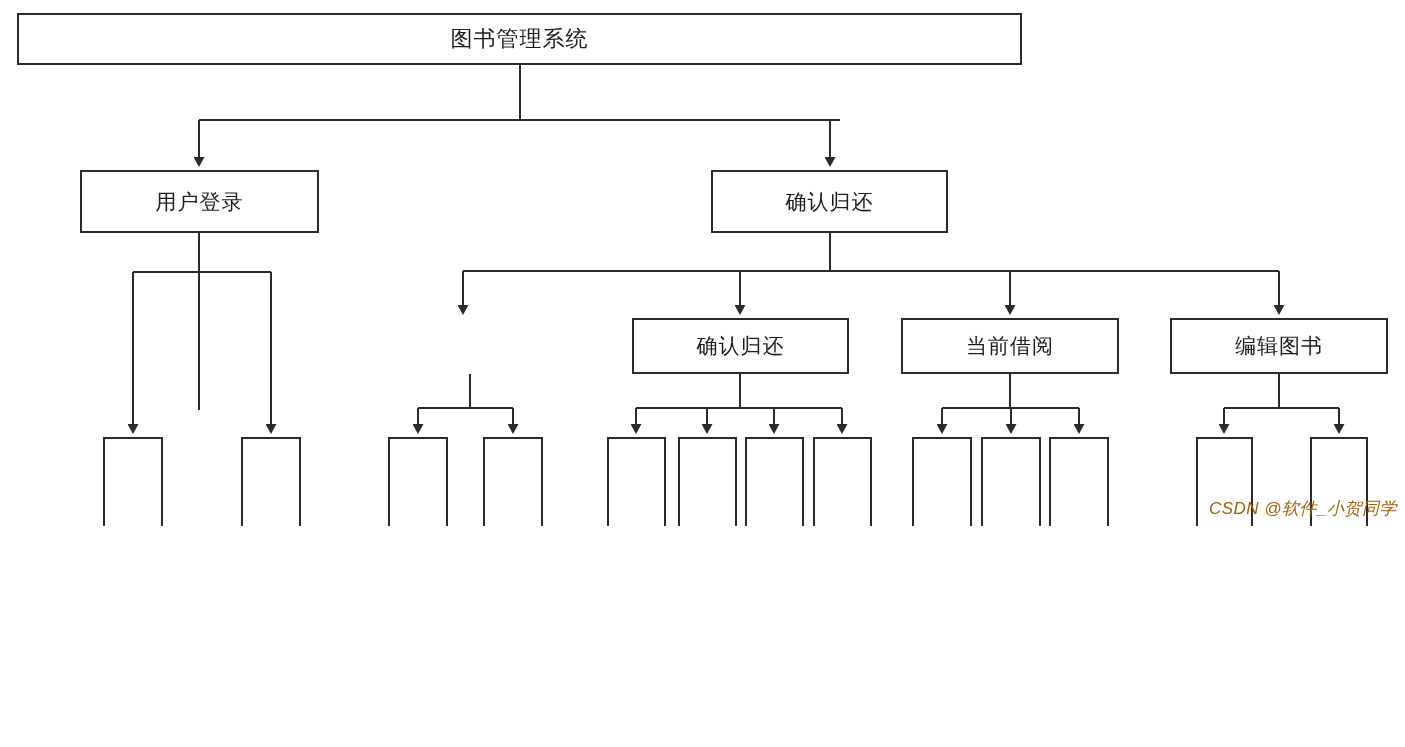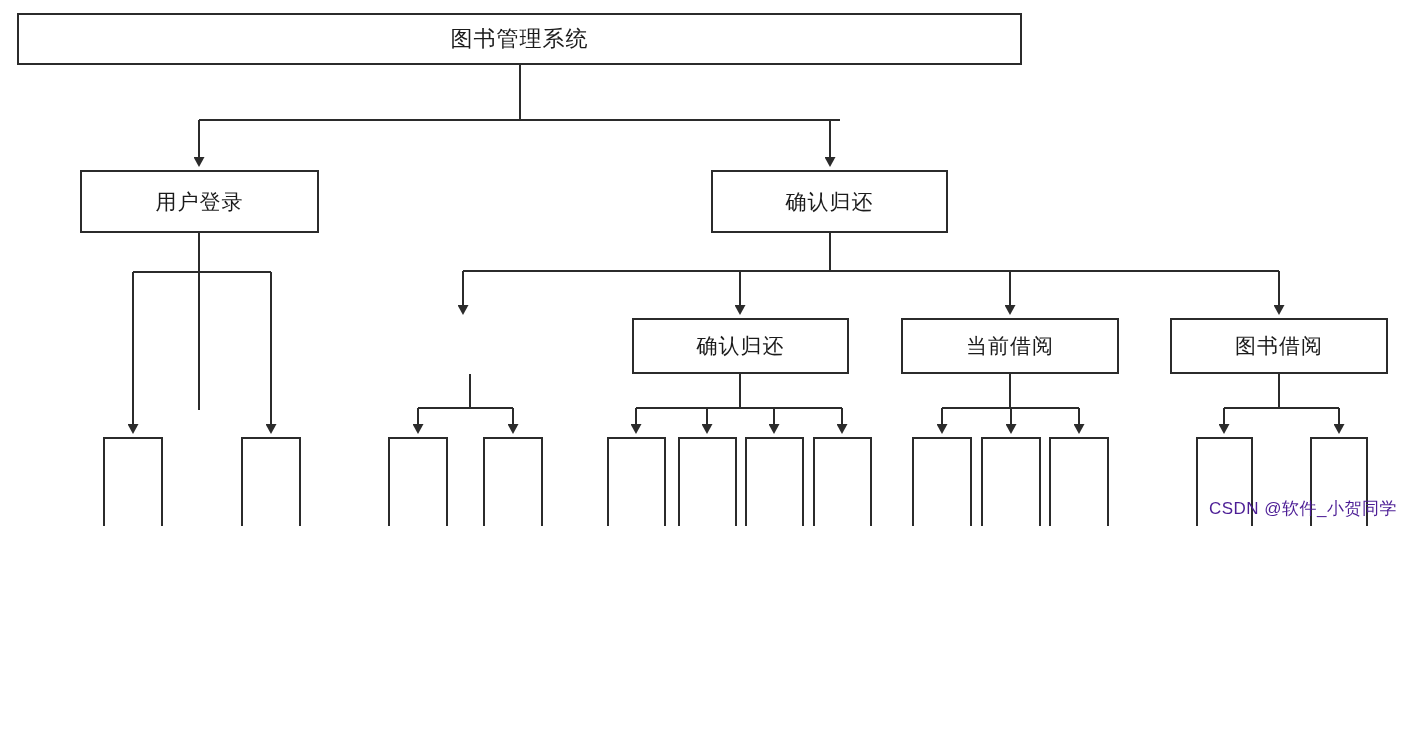--- a/index.html
+++ b/index.html
@@ -70,30 +70,30 @@
     </g>
   </svg>
 
   <div class="node h title" style="left: 17px; top: 13px; width: 1005px; height: 52px;">图书管理系统</div>
 
   <div class="node h" style="left: 80px; top: 170px; width: 239px; height: 63px;">用户登录</div>
   <div class="node h" style="left: 711px; top: 170px; width: 237px; height: 63px;">确认归还</div>
 
   <div class="node h" style="left: 632px; top: 318px; width: 217px; height: 56px;">确认归还</div>
   <div class="node h" style="left: 901px; top: 318px; width: 218px; height: 56px;">当前借阅</div>
-  <div class="node h" style="left: 1170px; top: 318px; width: 218px; height: 56px;">图书借阅</div>
+  <div class="node h" style="left: 1170px; top: 318px; width: 218px; height: 56px;">编辑图书</div>
 
   <div class="node v" style="left: 103px; top: 437px; width: 60px; height: 296px;">用户登录</div>
   <div class="node v" style="left: 241px; top: 437px; width: 60px; height: 296px;">注销登录</div>
   <div class="node v" style="left: 388px; top: 437px; width: 60px; height: 296px;">查询图书</div>
   <div class="node v" style="left: 483px; top: 437px; width: 60px; height: 296px;">借阅图书</div>
   <div class="node v" style="left: 607px; top: 437px; width: 59px; height: 296px;">查询图书</div>
   <div class="node v" style="left: 678px; top: 437px; width: 59px; height: 299px;">新增图书（管理员）</div>
   <div class="node v" style="left: 745px; top: 437px; width: 59px; height: 299px;">编辑图书（管理员）</div>
   <div class="node v" style="left: 813px; top: 437px; width: 59px; height: 296px;">借阅图书</div>
   <div class="node v" style="left: 912px; top: 437px; width: 60px; height: 296px;">查询图书</div>
   <div class="node v" style="left: 981px; top: 437px; width: 60px; height: 296px;">归还图书</div>
   <div class="node v" style="left: 1049px; top: 437px; width: 60px; height: 299px;">确认归还（管理员）</div>
   <div class="node v" style="left: 1196px; top: 437px; width: 57px; height: 296px;">新增借阅记录</div>
   <div class="node v" style="left: 1310px; top: 437px; width: 58px; height: 296px;">查询借阅记录</div>
 
-  <div id="watermark" style="color: #4c1d95;">CSDN @软件_小贺同学</div>
+  <div id="watermark" style="color: #a16207; font-style: italic;">CSDN @软件_小贺同学</div>
 </div>
 
 </body></html>

